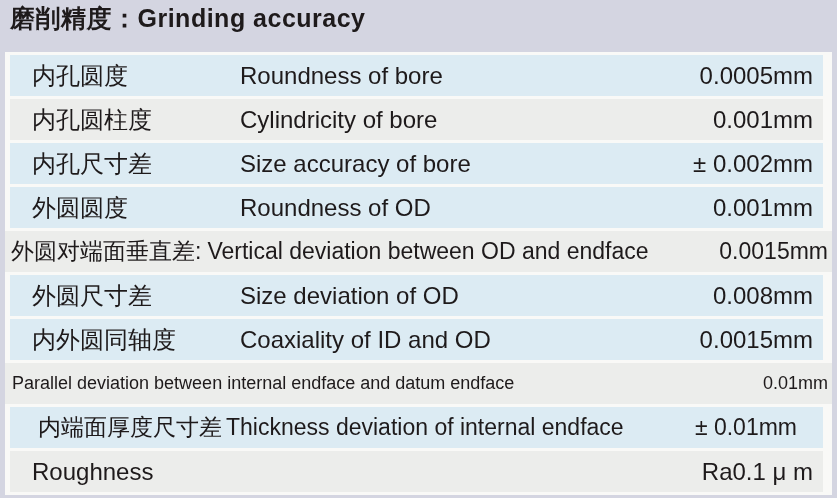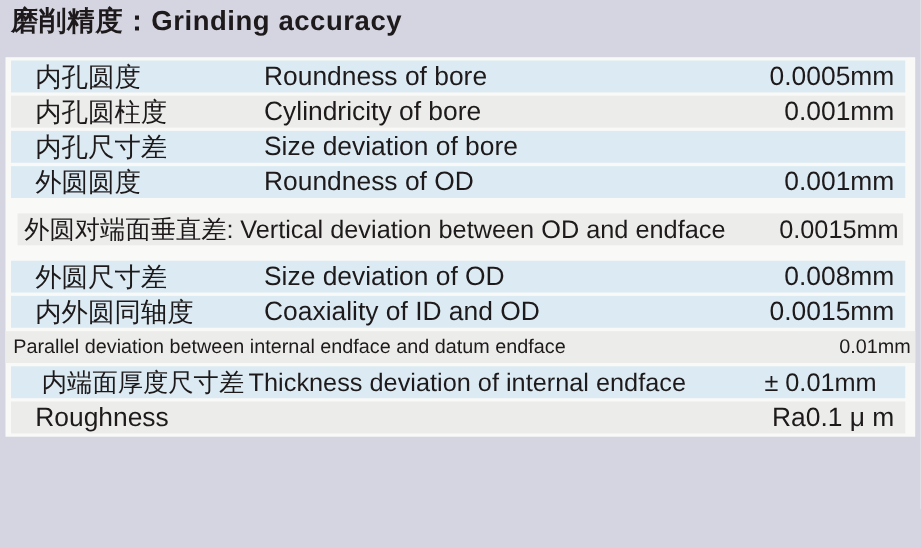--- a/index.html
+++ b/index.html
@@ -30,21 +30,21 @@
     top: 52px;
     width: 827px;
     background: var(--frame-bg, #f9f9f7);
     padding: 3px 0;
     display: flex;
     flex-direction: column;
     gap: 3px;
     box-sizing: border-box;
   }
   .row {
-    height: 29px;
+    height: 41px;
     display: flex;
     align-items: center;
     white-space: nowrap;
     overflow: hidden;
     box-sizing: border-box;
   }
   .row.blue { background: var(--row-blue, #dcebf3); }
   .row.gray { background: var(--row-gray, #ecedeb); }
 
   .cell-cn { flex: 0 0 auto; }
@@ -54,21 +54,21 @@
   
   .row.standard {
     margin: 0 9px 0 5px;
     font-size: 24px;
     padding: 0 10px 0 22px;
   }
   .row.standard .cell-cn { width: 208px; }
 
   
   .row.wide {
-    margin: 11px;
+    margin: 0;
     font-size: 23px;
     padding: 0 4px 0 6px;
   }
   .row.wide .cell-en { margin-left: 6px; }
 
   
   .row.small {
     margin: 0;
     font-size: 18px;
     padding: 0 4px 0 5px;
@@ -94,21 +94,22 @@
       <span class="cell-en">Roundness of bore</span>
       <span class="cell-value">0.0005mm</span>
     </div>
     <div class="row standard gray">
       <span class="cell-cn">内孔圆柱度</span>
       <span class="cell-en">Cylindricity of bore</span>
       <span class="cell-value">0.001mm</span>
     </div>
     <div class="row standard blue">
       <span class="cell-cn">内孔尺寸差</span>
-      <span class="cell-en">Size deviation of bore</span>
+      <span class="cell-en">Size accuracy of bore</span>
+      <span class="cell-value">± 0.002mm</span>
     </div>
     <div class="row standard blue">
       <span class="cell-cn">外圆圆度</span>
       <span class="cell-en">Roundness of OD</span>
       <span class="cell-value">0.001mm</span>
     </div>
     <div class="row wide gray">
       <span class="cell-cn">外圆对端面垂直差:</span>
       <span class="cell-en">Vertical deviation between OD and endface</span>
       <span class="cell-value">0.0015mm</span>

